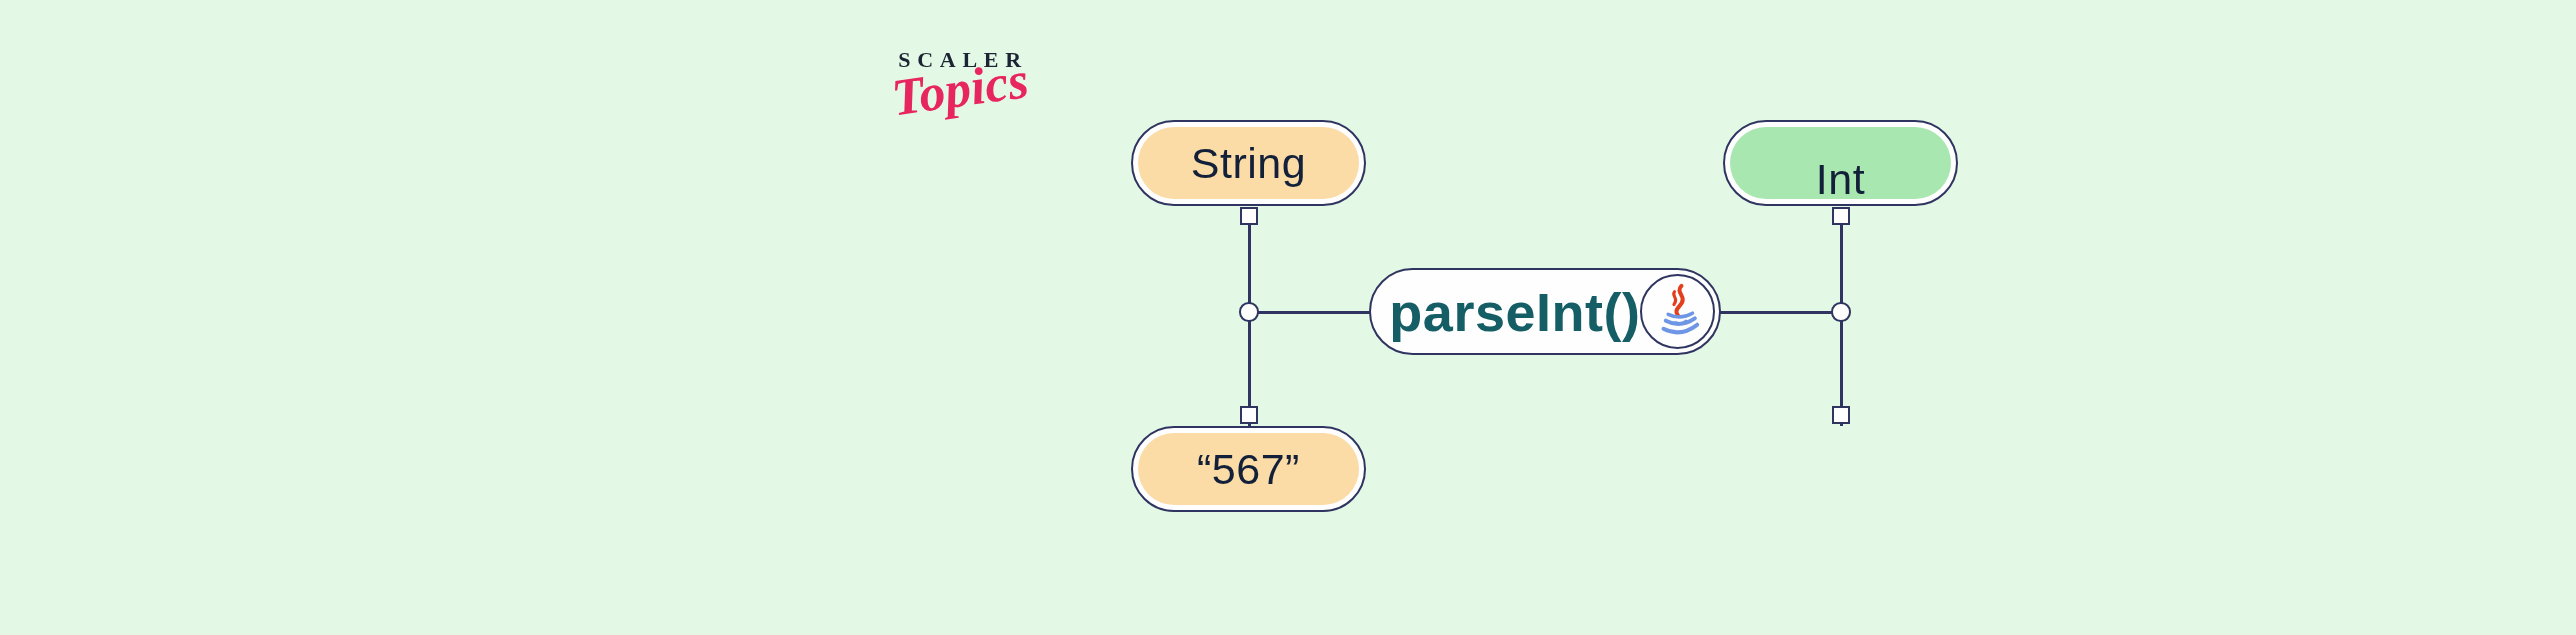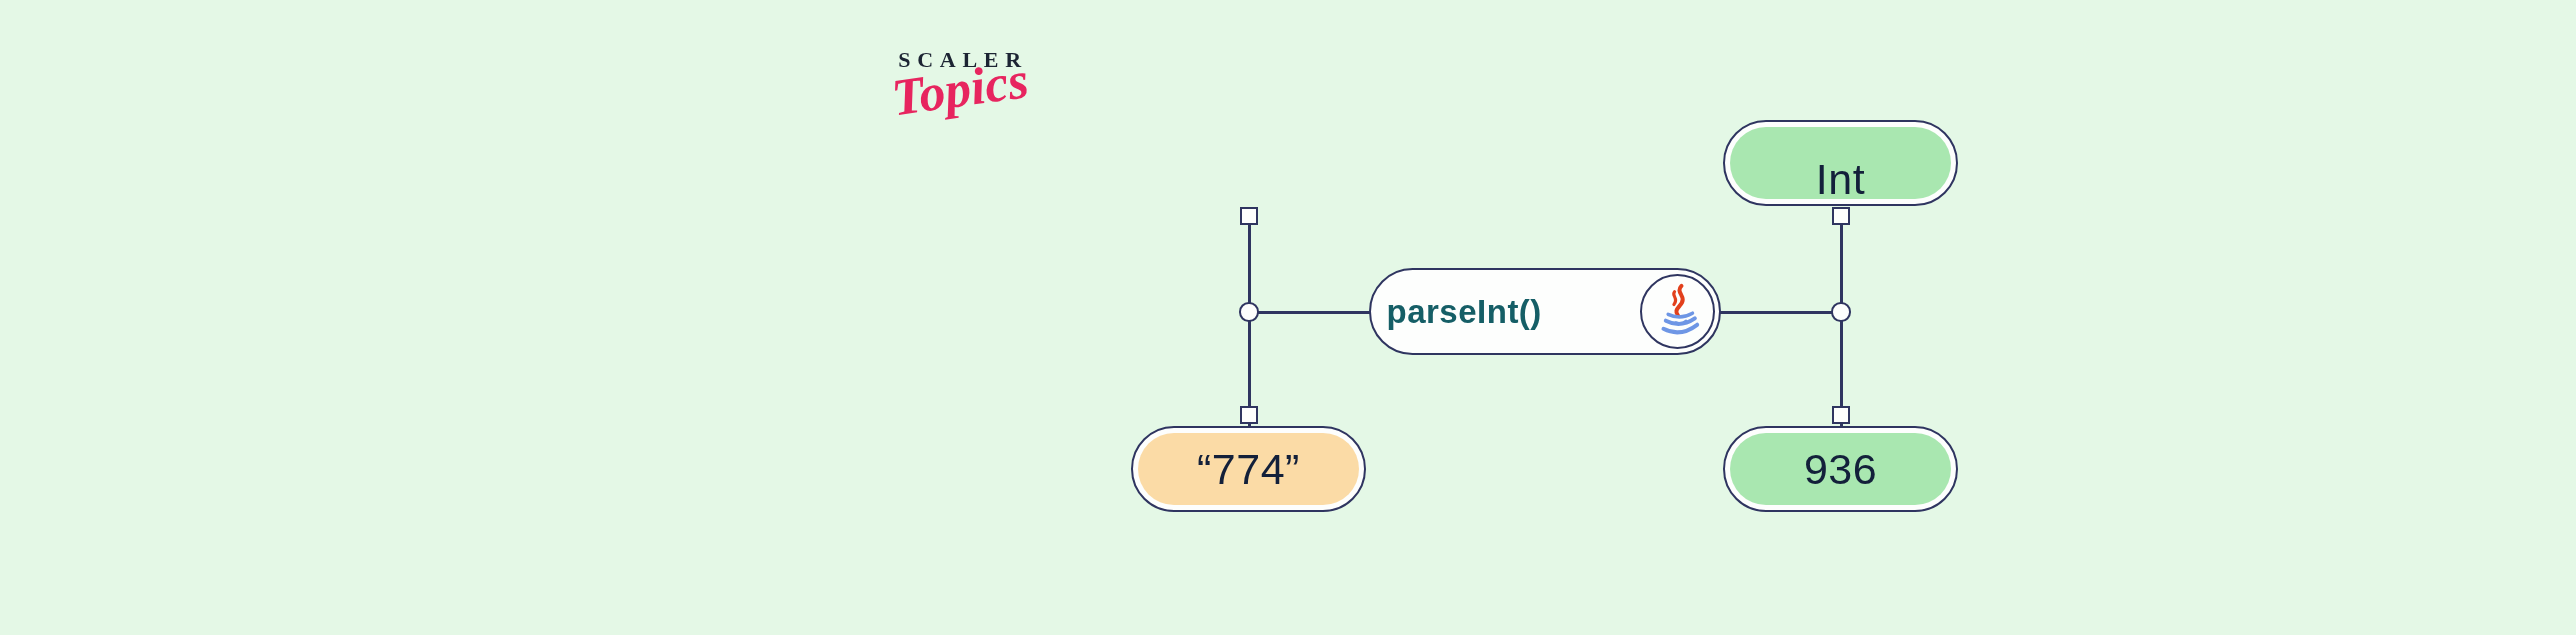--- a/index.html
+++ b/index.html
@@ -65,22 +65,22 @@
   #pill-string-value{left:1131px;top:426px;}
   #pill-int-value{left:1723px;top:426px;}
 
   
   #pill-function{
     position:absolute;left:1369px;top:268px;width:348px;height:83px;
     background:#FDFEFD;border:2.6px solid #2F3560;border-radius:46px;
     display:flex;align-items:center;z-index:3;
   }
   .function-label{
-    flex:1;text-align:left;
-    font-weight:bold;font-size:33px;color:#155E66;
+    flex:1;text-align:right;
+    font-weight:bold;font-size:54px;color:#155E66;
     padding-left:15.5px;letter-spacing:0.5px;
   }
   .java-badge{
     width:71px;height:71px;flex:0 0 auto;
     margin-right:3.6px;
     background:#FDFEFD;border:2.6px solid #2F3560;border-radius:50%;
     display:flex;align-items:center;justify-content:center;
   }
   .java-badge svg{width:58px;height:58px;}
 </style>
@@ -99,35 +99,35 @@
   <div class="line" id="hline"></div>
 
   <div class="conn-square" style="left:1240px;top:207px;"></div>
   <div class="conn-square" style="left:1240px;top:406px;"></div>
   <div class="conn-square" style="left:1832px;top:207px;"></div>
   <div class="conn-square" style="left:1832px;top:406px;"></div>
 
   <div class="conn-circle" style="left:1239px;top:302px;"></div>
   <div class="conn-circle" style="left:1831px;top:302px;"></div>
 
+  <div class="pill" id="pill-string">
+    <div class="pill-fill fill-peach"></div>
+    <span class="pill-label">String</span>
+  </div>
 
   <div class="pill" id="pill-int">
     <div class="pill-fill fill-green"></div>
     <span class="pill-label">Int</span>
   </div>
 
   <div class="pill" id="pill-string-value">
     <div class="pill-fill fill-peach"></div>
-    <span class="pill-label">“774”</span>
+    <span class="pill-label">“567”</span>
   </div>
 
-  <div class="pill" id="pill-int-value">
-    <div class="pill-fill fill-green"></div>
-    <span class="pill-label">936</span>
-  </div>
 
   <div id="pill-function">
     <span class="function-label">parseInt()</span>
     <div class="java-badge">
       <svg viewBox="0 0 100 100" aria-hidden="true">
         <path d="M56 5 C44 17 68 23 53 39 C47 46 45 50 50 56" fill="none" stroke="#E2401C" stroke-width="7" stroke-linecap="round"></path>
         <path d="M44 15 C38 22 52 26 43 37" fill="none" stroke="#E2401C" stroke-width="5.5" stroke-linecap="round"></path>
         <path d="M33 54 Q54 64 75 52" fill="none" stroke="#6E96E5" stroke-width="6" stroke-linecap="round"></path>
         <path d="M29 65 Q54 78 79 61" fill="none" stroke="#6E96E5" stroke-width="7" stroke-linecap="round"></path>
         <path d="M25 79 Q54 94 83 72" fill="none" stroke="#6E96E5" stroke-width="7" stroke-linecap="round"></path>

